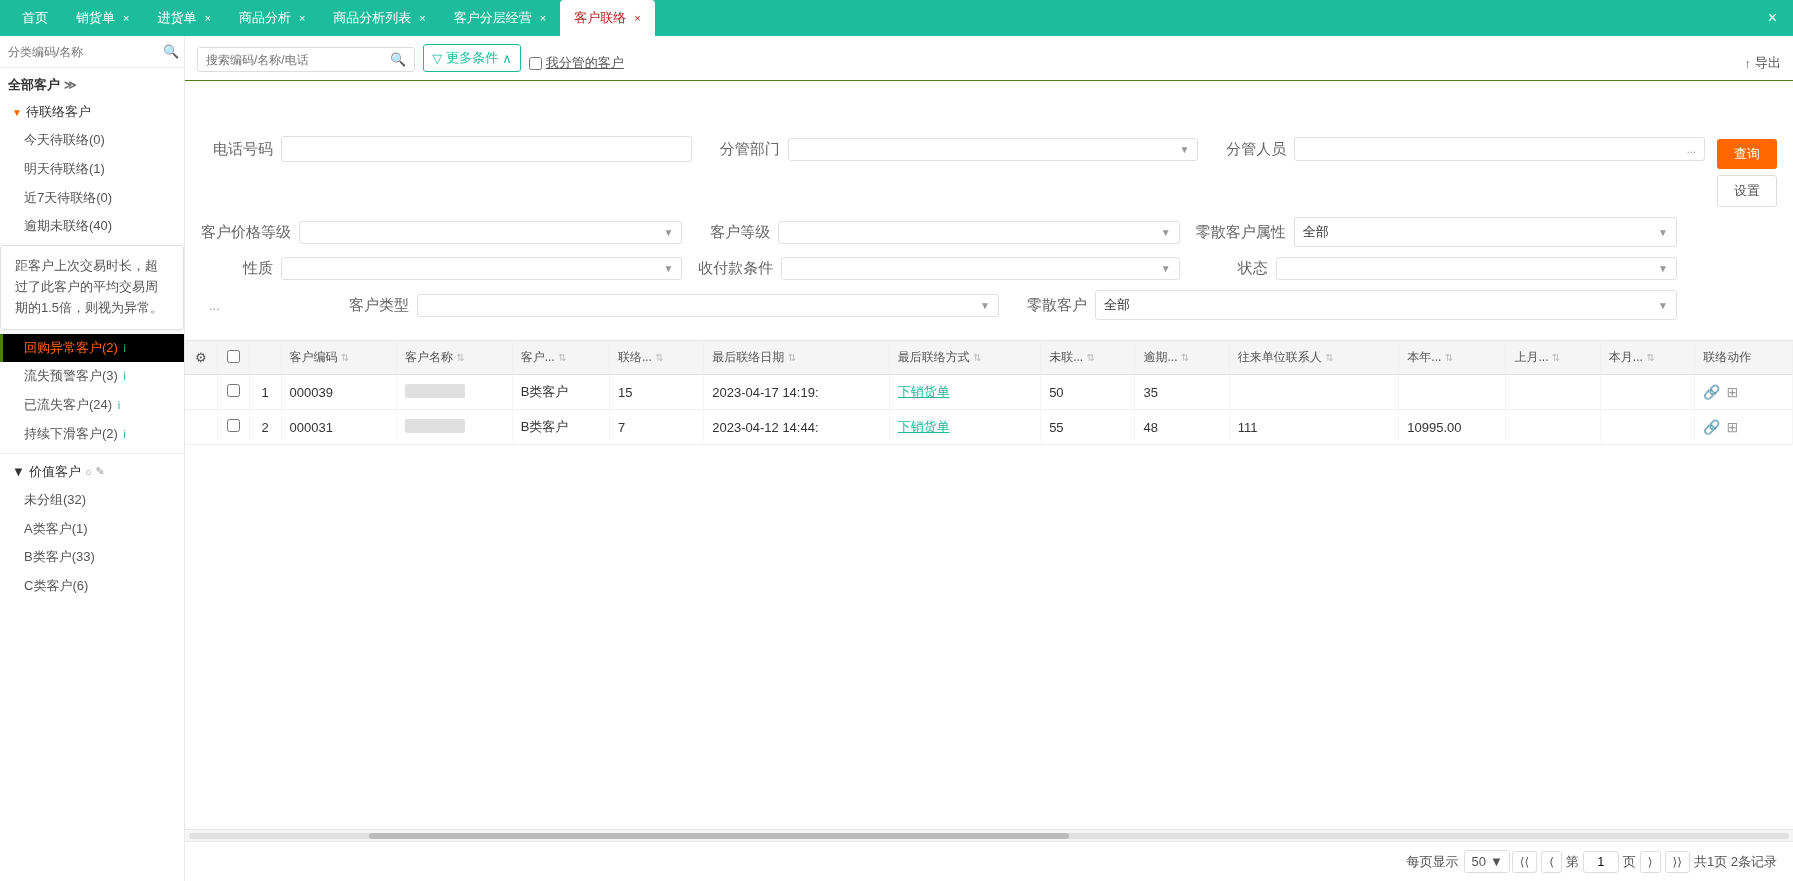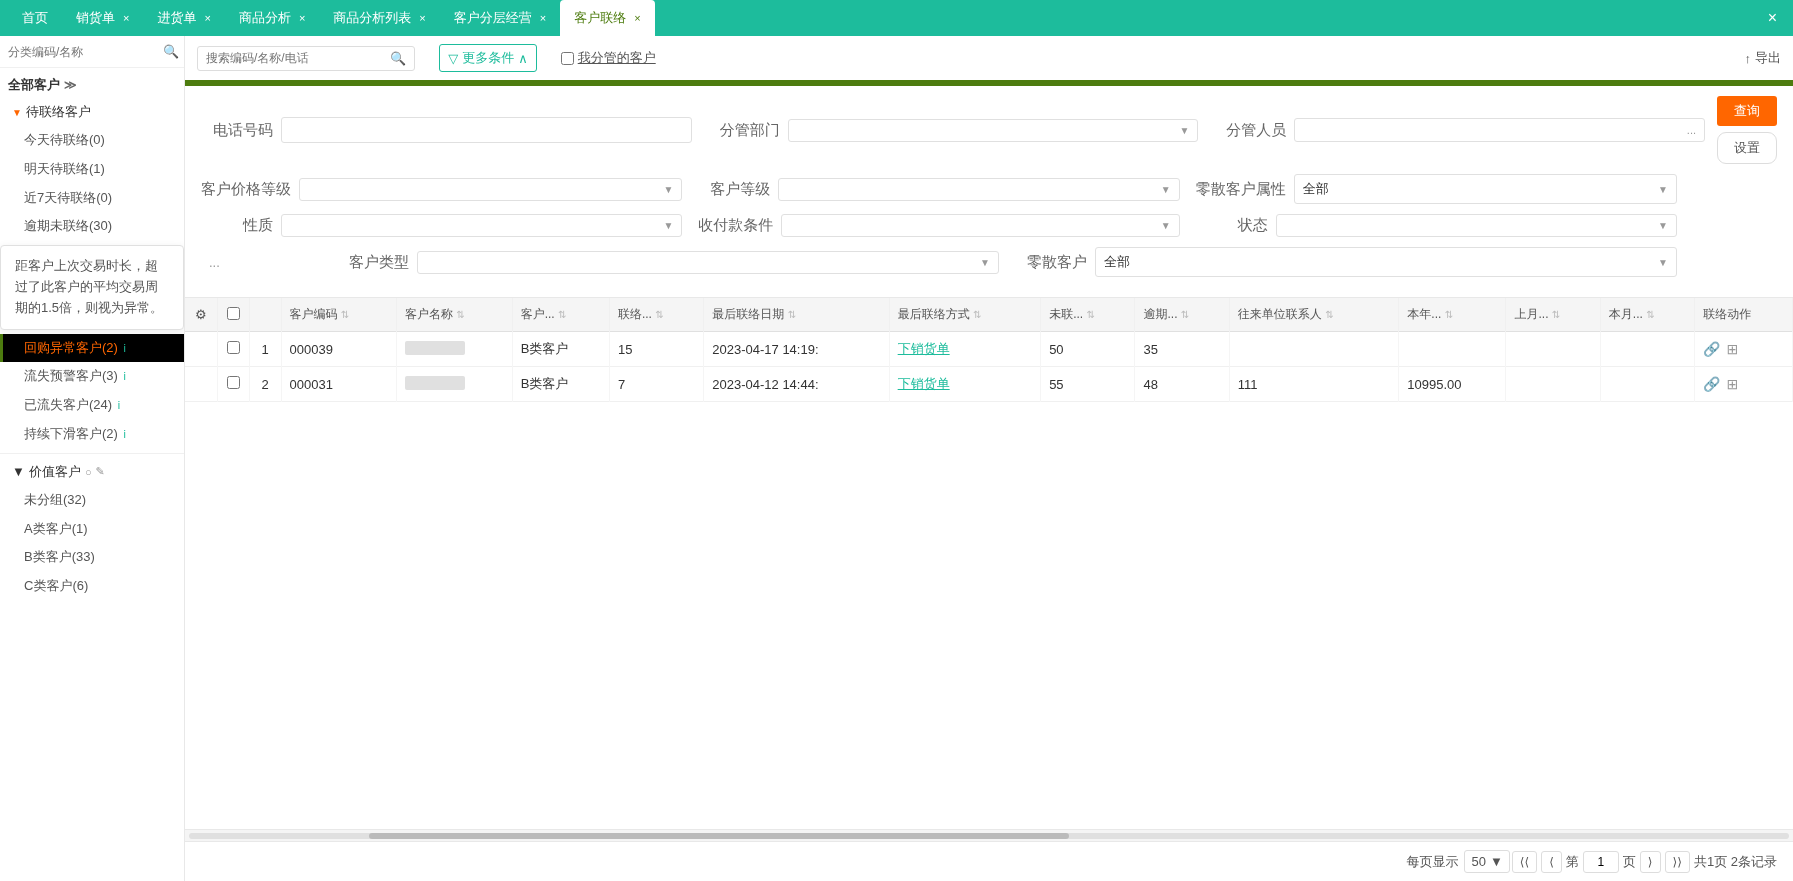--- a/index.html
+++ b/index.html
@@ -21,21 +21,21 @@
       line-height: 36px;
       cursor: pointer;
       display: flex;
       align-items: center;
       gap: 4px;
       white-space: nowrap;
       font-size: 13px;
     }
     .top-nav-item.active {
       background: #fff;
-      color: #4d7c0f;
+      color: #b91c1c;
       border-radius: 4px 4px 0 0;
     }
     .top-nav-item .close-x {
       font-size: 11px;
       margin-left: 4px;
     }
     .top-nav-close-all {
       position: absolute;
       right: 16px;
       color: #fff;
@@ -132,23 +132,23 @@
       flex-direction: column;
       overflow: hidden;
       background: #f5f5f5;
     }
 
     
     .filter-bar {
       background: #fff;
       padding: 8px 12px;
       display: flex;
-      align-items: center;
-      gap: 24px;
-      border-bottom: 6px solid #4d7c0f;
+      align-items: flex-end;
+      gap: 8px;
+      border-bottom: 1px solid #4d7c0f;
     }
     .filter-search-wrap {
       display: flex;
       align-items: center;
       border: 1px solid #ddd;
       border-radius: 3px;
       padding: 4px 8px;
       background: #fff;
       gap: 4px;
       min-width: 200px;
@@ -249,26 +249,27 @@
       margin-left: 12px;
     }
     .btn-query {
       background: #f60;
       color: #fff;
       border: none;
       border-radius: 3px;
       padding: 6px 16px;
       cursor: pointer;
       font-size: 13px;
+      margin-top: 48px;
     }
     .btn-settings {
       background: #fff;
       color: #555;
       border: 1px solid #ddd;
-      border-radius: 9px;
+      border-radius: 3px;
       padding: 6px 16px;
       cursor: pointer;
       font-size: 13px;
       text-align: center;
     }
     .filter-more-dots {
       color: #999;
       cursor: pointer;
       margin-left: 8px;
     }
@@ -466,21 +467,21 @@
     <div class="sidebar-item">
       <span>今天待联络(0)</span>
     </div>
     <div class="sidebar-item">
       <span>明天待联络(1)</span>
     </div>
     <div class="sidebar-item">
       <span>近7天待联络(0)</span>
     </div>
     <div class="sidebar-item">
-      <span>逾期未联络(30)</span>
+      <span>逾期未联络(40)</span>
     </div>
 
     <div class="tooltip-box" style="position:relative;left:0;top:0;margin:4px 0 4px 0;">
       <span>距客户上次交易时长，超过了此客户的平均交易周期的1.5倍，则视为异常。</span>
     </div>
 
     <div class="sidebar-item active">
       <span>回购异常客户(2)</span>
       <span style="color:#1dbc9c;font-size:11px;margin-left:2px;">ℹ</span>
     </div>

